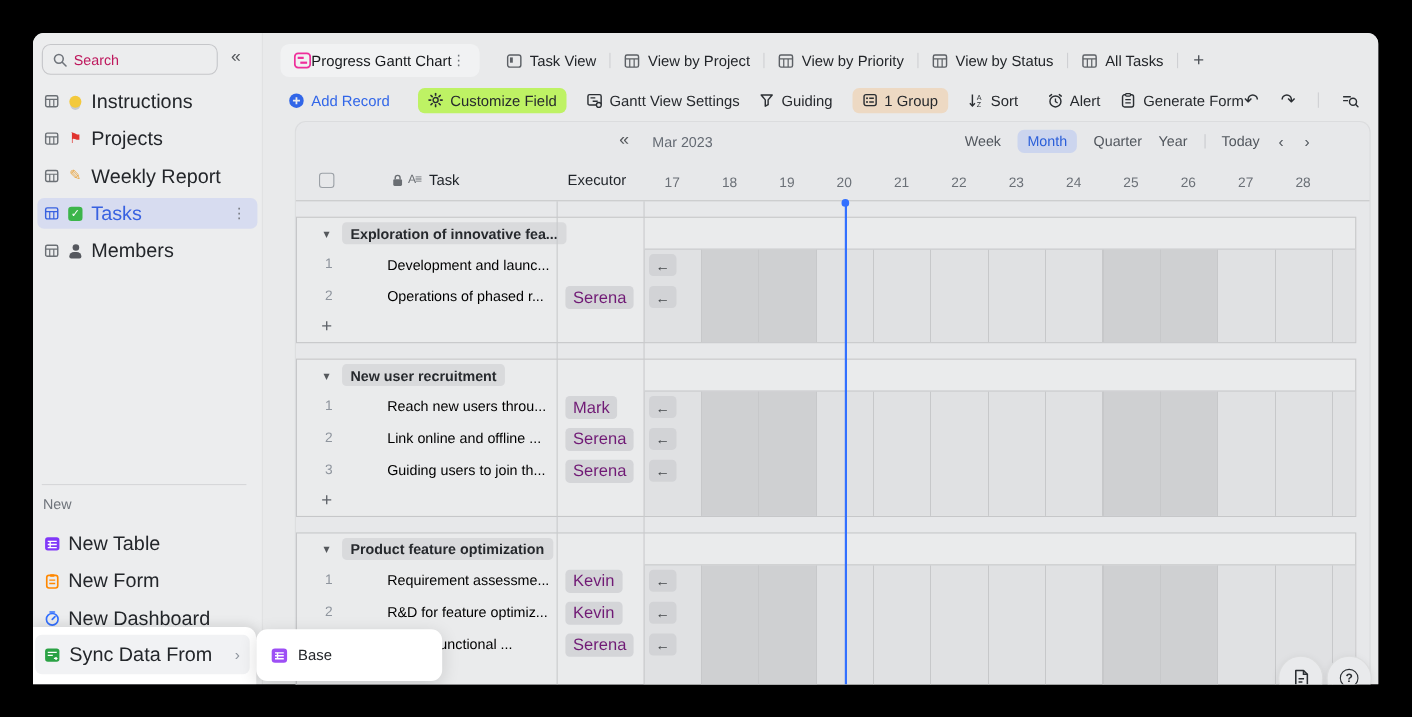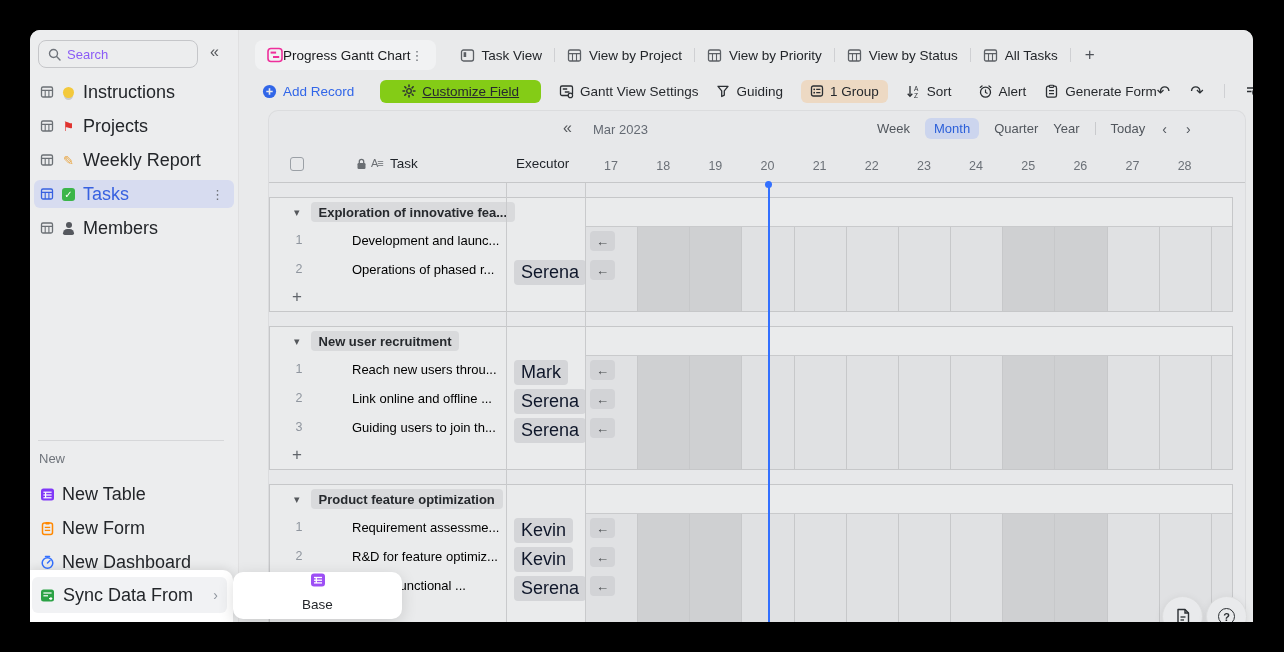--- a/index.html
+++ b/index.html
@@ -7,21 +7,21 @@
     font-family:"Liberation Sans","DejaVu Sans",sans-serif; }
   .stage { position:relative; width:1284px; height:652px; background:#000; }
   .window { position:absolute; left:30px; top:30px; width:1223px; height:592px;
     background:#eaebed; border-radius:10px 10px 0 0; overflow:hidden; color:#1f2329; font-size:13px; }
 
   
   .sidebar { position:absolute; left:0; top:0; width:209px; height:100%;
     background:#ecedee; border-right:1px solid rgba(0,0,0,.05); }
   .search-box { position:absolute; left:8px; top:10px; width:160px; height:28px;
     border:1px solid #c5c6c9; border-radius:8px; display:flex; align-items:center; gap:6px; padding:0 9px; }
-  .search-text { color:#8b5cf6; font-size:13px; }
+  .search-text { color:#be185d; font-size:13px; }
   .sb-collapse { position:absolute; left:180px; top:13px; color:#55585c; font-size:16px; cursor:pointer; }
   .sb-list { position:absolute; left:0; top:48px; right:0; }
   .sb-item { height:28px; margin:0 4px 6px 4px; border-radius:6px; display:flex; align-items:center;
     gap:7px; padding-left:6px; position:relative; }
   .sb-item.selected { background:#d7dcf0; }
   .sb-item.selected .sb-label { color:#3861e0; }
   .sb-label { font-size:18px; color:#23262a; }
   .sb-more { position:absolute; right:10px; color:#70747a; font-size:13px; }
   .emoji-ic { width:15px; height:15px; display:inline-flex; align-items:center; justify-content:center; font-size:12px; }
   .bulb { width:11px; height:11px; border-radius:50%; background:#f3c93c; box-shadow:0 3px 0 -1px #c9cacd; }
@@ -35,39 +35,39 @@
   .sb-divider { position:absolute; left:8px; right:14px; top:410px; height:1px; background:#d6d7d9; }
   .sb-new-label { position:absolute; left:9px; top:421px; color:#6f747b; font-size:13px; }
   .sb-newlist { position:absolute; left:0; top:450px; right:0; }
   .ctx-panel { position:absolute; left:0; top:540px; width:203px; height:52px; background:#fff;
     border-radius:0 10px 0 0; box-shadow:0 -2px 10px rgba(0,0,0,.10); z-index:10; }
   .ctx-item { margin:7px 6px 0 2px; height:36px; border-radius:6px; background:#f1f2f4;
     display:flex; align-items:center; gap:8px; padding:0 8px; position:relative; }
   .ctx-chevron { position:absolute; right:9px; color:#8f959e; font-size:14px; }
   .base-popup { position:absolute; left:203px; top:542px; width:169px; height:47px; background:#fff;
     border-radius:10px; box-shadow:0 4px 16px rgba(0,0,0,.14); z-index:11;
-    display:flex; align-items:center; gap:9px; padding:0 13px;flex-direction:column; }
+    display:flex; align-items:center; gap:9px; padding:0 13px; }
   .base-label { font-size:13.5px; color:#23262a; }
 
   
   .main { position:absolute; left:209px; top:0; right:0; bottom:0; background:#e9eaeb; }
   .tabbar { position:absolute; left:16px; top:10px; right:10px; height:30px; display:flex; align-items:center; }
   .tab-active { height:30px; background:#f1f2f3; border-radius:8px; display:flex; align-items:center;
     gap:0; padding:0 12px; margin-right:12px; }
   .tab-active .tab-label { font-weight:500; color:#17191c; font-size:13.5px; }
   .tab-more { color:#70747a; font-size:13px; }
   .tab { display:flex; align-items:center; gap:7px; padding:0 12px; color:#23262a; font-size:13.5px; }
   .tab-sep { width:1px; height:14px; background:#cfd0d3; }
   .tab-add { color:#4e5258; font-size:17px; padding:0 14px; }
 
   .toolbar { position:absolute; left:23px; top:46px; right:16px; height:30px; display:flex; align-items:center; color:#26292d; }
   .tb-item { display:flex; align-items:center; gap:6px; font-size:13.5px; white-space:nowrap; }
   .tb-sep { width:1px; height:14px; background:#cfd0d3; margin:0 13px; }
   .gap18 { margin-right:18px; }
-  .pill-y { background:#84cc16; border-radius:6px; padding:4px 22px;text-decoration:underline; }
+  .pill-y { background:#bef264; border-radius:6px; padding:4px 9px; }
   .pill-o { background:#edd9c3; border-radius:6px; padding:4px 9px; }
   .tb-blue { color:#3166e8; }
   .tb-right { margin-left:auto; display:flex; align-items:center; gap:20px; }
   .uglyph { font-size:16px; color:#2b2f33; }
 
   
   .panel { position:absolute; left:29px; top:80px; width:978px; bottom:-10px;
     background:#e7e8ea; border-radius:10px 10px 0 0; border:1px solid rgba(0,0,0,.05); }
   .panel-header { position:absolute; left:0; top:0; right:0; height:72px; border-bottom:1px solid #c6c7c9; }
   .tbl-collapse { position:absolute; left:294px; top:8px; color:#55585c; font-size:16px; }
@@ -89,21 +89,21 @@
 
   .block { position:absolute; left:0; width:964px; border:1px solid #c6c7c9; background:#eaebec; }
   .g-head { position:absolute; left:0; top:0; right:0; height:28px; display:flex; align-items:center; }
   .caret { color:#55585c; font-size:11px; margin-left:24px; }
   .g-tag { margin-left:11px; background:#d9dadc; border-radius:4px; padding:2.5px 8px; font-weight:600;
     font-size:13px; color:#26292d; white-space:nowrap; }
   .t-row { position:absolute; left:0; width:316px; height:29px; }
   .num { position:absolute; left:20px; top:7px; width:18px; text-align:center; color:#8f959e; font-size:12.5px; }
   .task { position:absolute; left:82px; top:7px; width:152px; white-space:nowrap; overflow:hidden; color:#000000; font-size:13px; }
   .exec { position:absolute; left:244px; top:5px; background:#d4d5d8; border-radius:4px; padding:2px 7px;
-    font-size:18px; color:#0f172a; }
+    font-size:15px; color:#701a75; }
   .plus-row { position:absolute; left:0; height:28px; width:316px; }
   .plus { position:absolute; left:22px; top:3px; color:#60646a; font-size:17px; font-weight:300; }
   .g-area { position:absolute; left:316px; top:28px; right:0; bottom:0; background:#e0e1e3; border-top:1px solid #c9cacc; }
   .wkend { position:absolute; top:0; bottom:0; width:104.3px; background:#cfd0d2; }
   .we1 { left:52.15px; } .we2 { left:417.2px; }
   .gridlines { position:absolute; inset:0;
     background:repeating-linear-gradient(to right, transparent 0, transparent 51.15px, #c7c8ca 51.15px, #c7c8ca 52.15px); }
   .chip { position:absolute; left:4px; width:25px; height:20px; background:#d2d3d6; border-radius:4px;
     display:flex; align-items:center; justify-content:center; color:#45484b; font-size:13px; z-index:1; }
 

